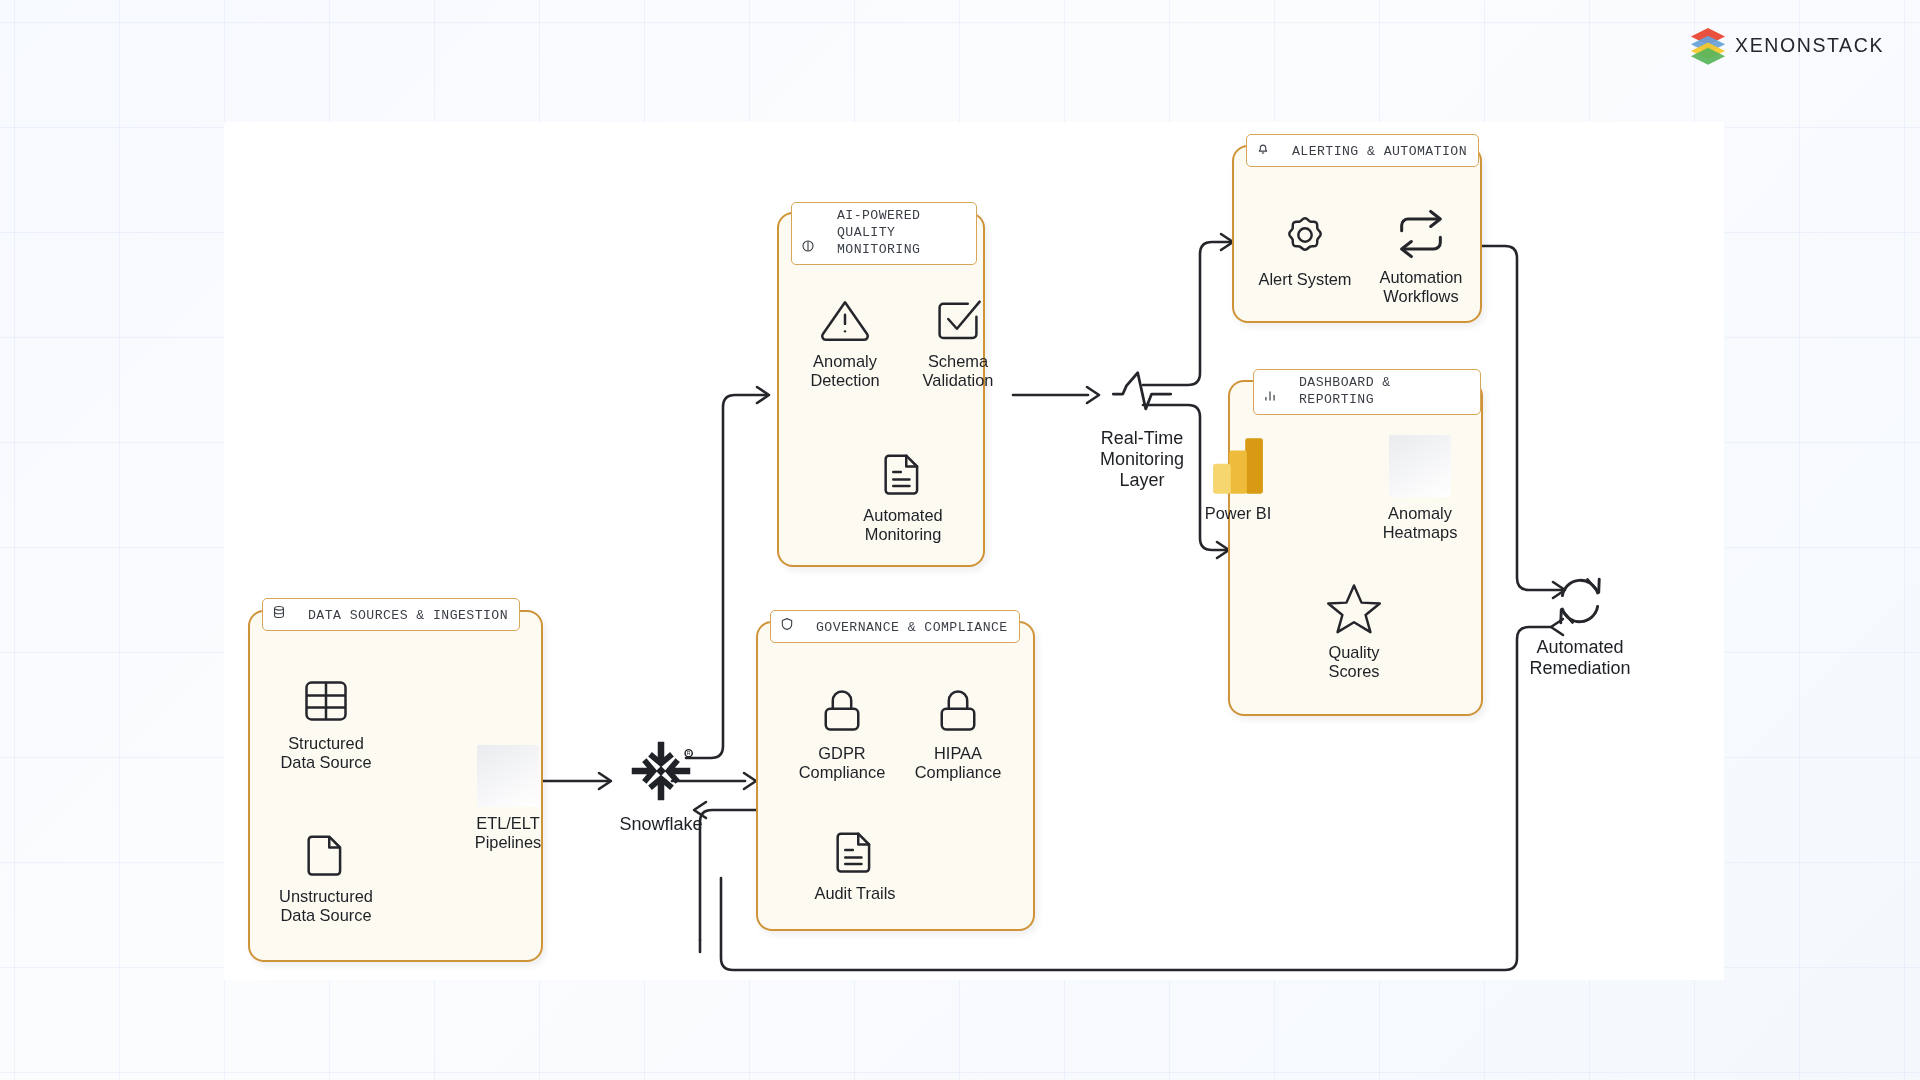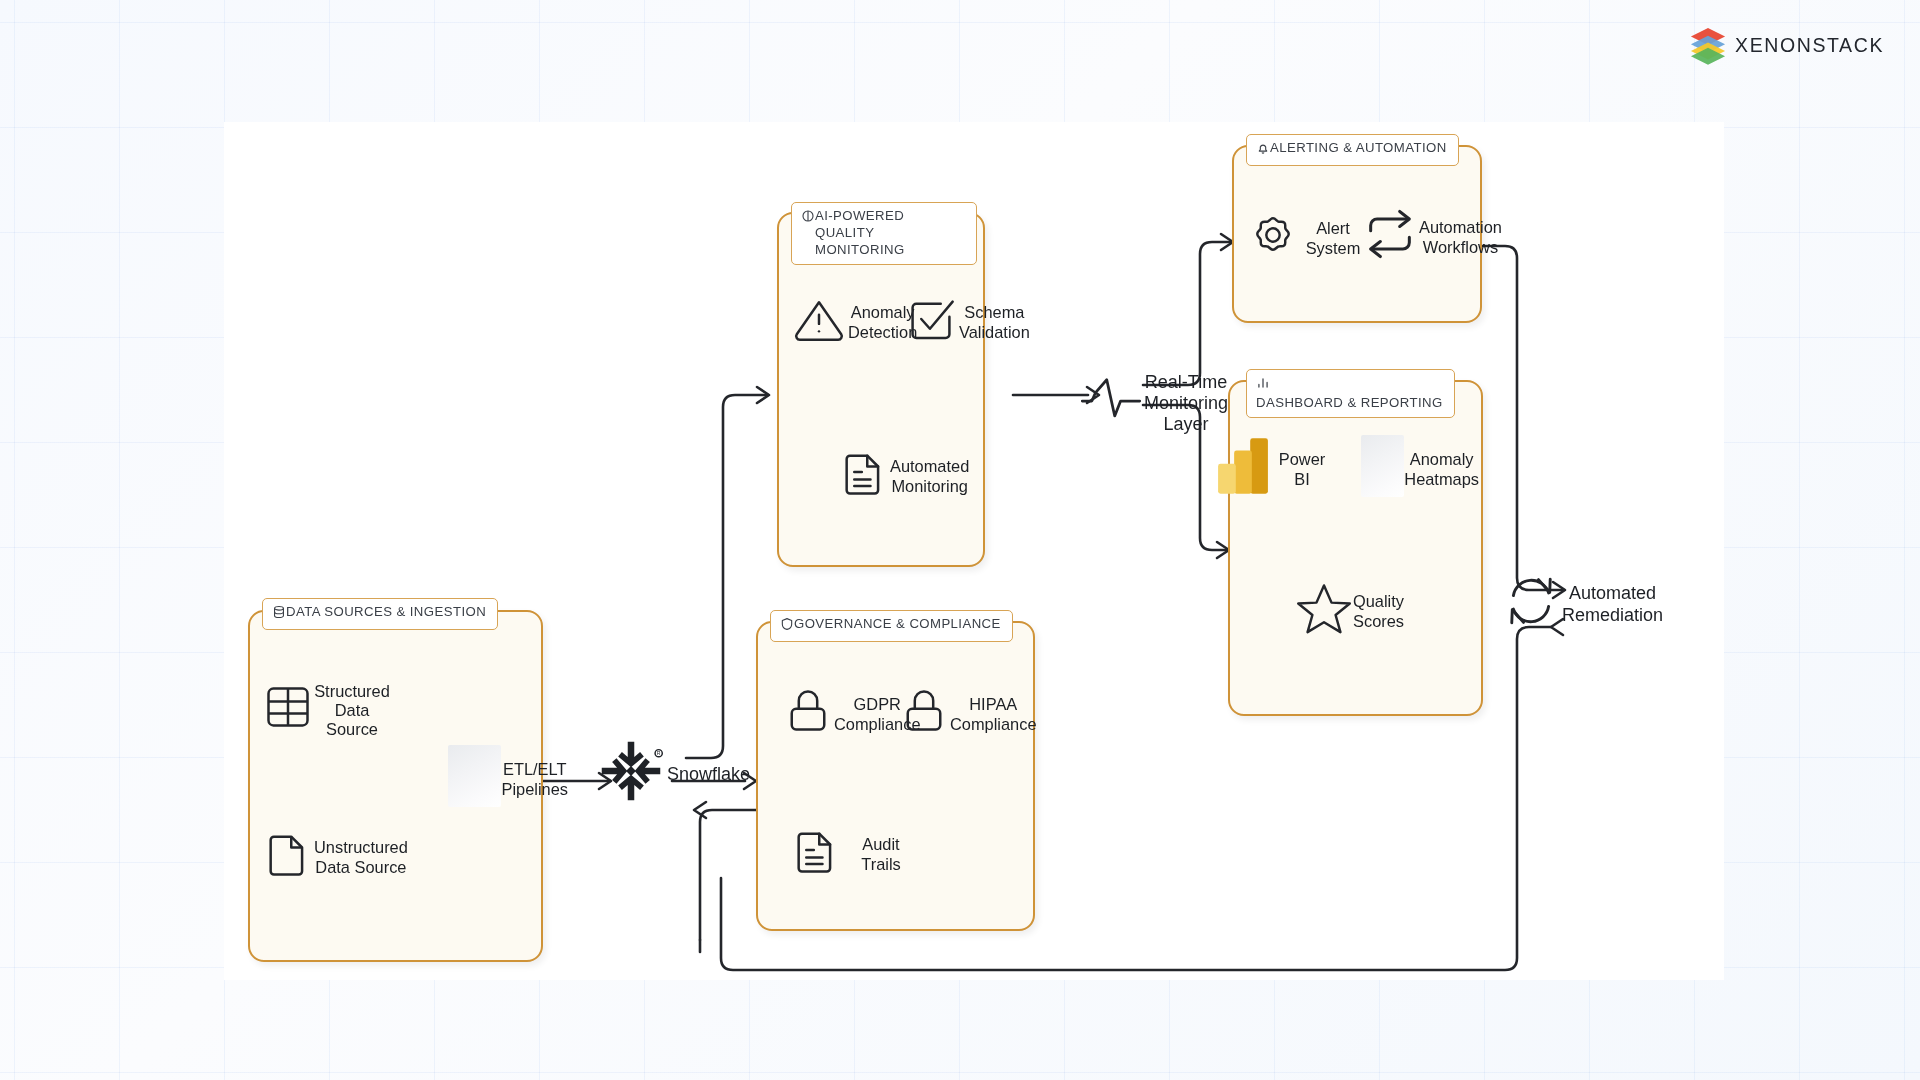--- a/index.html
+++ b/index.html
@@ -50,33 +50,34 @@
     box-shadow: 3px 4px 7px rgba(0,0,0,0.065);
     z-index: 10;
   }
   .panel-header {
     position: absolute;
     left: 12px; top: -0px;
     background: #ffffff;
     border: 1px solid #d8a455;
     border-radius: 5px;
     padding: 5px 11px 5px 9px;
-    display: flex; align-items: flex-start; gap: 0;
+    display: flex; align-items: flex-end; gap: 22px;
     font-size: 13.2px; letter-spacing: 0.42px;
     color: #3a3f47; font-weight: 500;
     line-height: 1.28;
     white-space: nowrap;
+    font-family: Liberation Mono, monospace;
   }
   .panel-header .hdr-icon { flex: 0 0 auto; margin-top: 1px; }
   .panel-header .hdr-text { white-space: pre-line; }
 
   
   .node {
     position: absolute;
-    display: flex; flex-direction: row; align-items: center;
+    display: flex; flex-direction: column; align-items: center;
     z-index: 20;
   }
   .node .glyph { display: flex; align-items: center; justify-content: center; }
   .node .caption {
     margin-top: 7px;
     font-size: 16.4px; line-height: 1.17;
     color: #1d2025; text-align: center;
     white-space: pre-line;
   }
   .node.free .caption { font-size: 18px; }
@@ -367,31 +368,31 @@
       <path d="M36 4 L45 11 L36 18"></path>
       <path d="M45 28 v5 a6 6 0 0 1 -6 6 H11"></path>
       <path d="M18 32 L9 39 L18 46"></path>
     </svg>
   </span>
   <span class="caption">Automation
 Workflows</span>
 </div>
 
 <div class="panel" style="left:1228px; top:380px; width:255px; height:336px;">
-  <div class="panel-header" style="left:16px; top:-13px;flex-direction:column;">
+  <div class="panel-header" style="left:23px; top:-13px;">
     <span class="hdr-icon">
       <svg width="14" height="14" viewBox="0 0 24 24" fill="none" stroke="#3a3f47" stroke-width="2.1" stroke-linecap="round">
         <path d="M5 14.5 V19 M12 5 V19 M19 11 V19"></path>
       </svg>
     </span>
     <span class="hdr-text">DASHBOARD &amp; REPORTING</span>
   </div>
 </div>
 
-<div class="node" style="left:1214px; top:435px; width:118px;">
+<div class="node" style="left:1179px; top:435px; width:118px;">
   <span class="glyph">
     <svg width="58" height="62" viewBox="0 0 52 56">
       <rect x="32.5" y="3" width="16" height="50" rx="2.2" fill="#d79a12"></rect>
       <rect x="18" y="14" width="16" height="39" rx="2.2" fill="#eebc3a"></rect>
       <rect x="3.5" y="26" width="16" height="27" rx="2.2" fill="#f6d66f"></rect>
     </svg>
   </span>
   <span class="caption">Power BI</span>
 </div>
 

